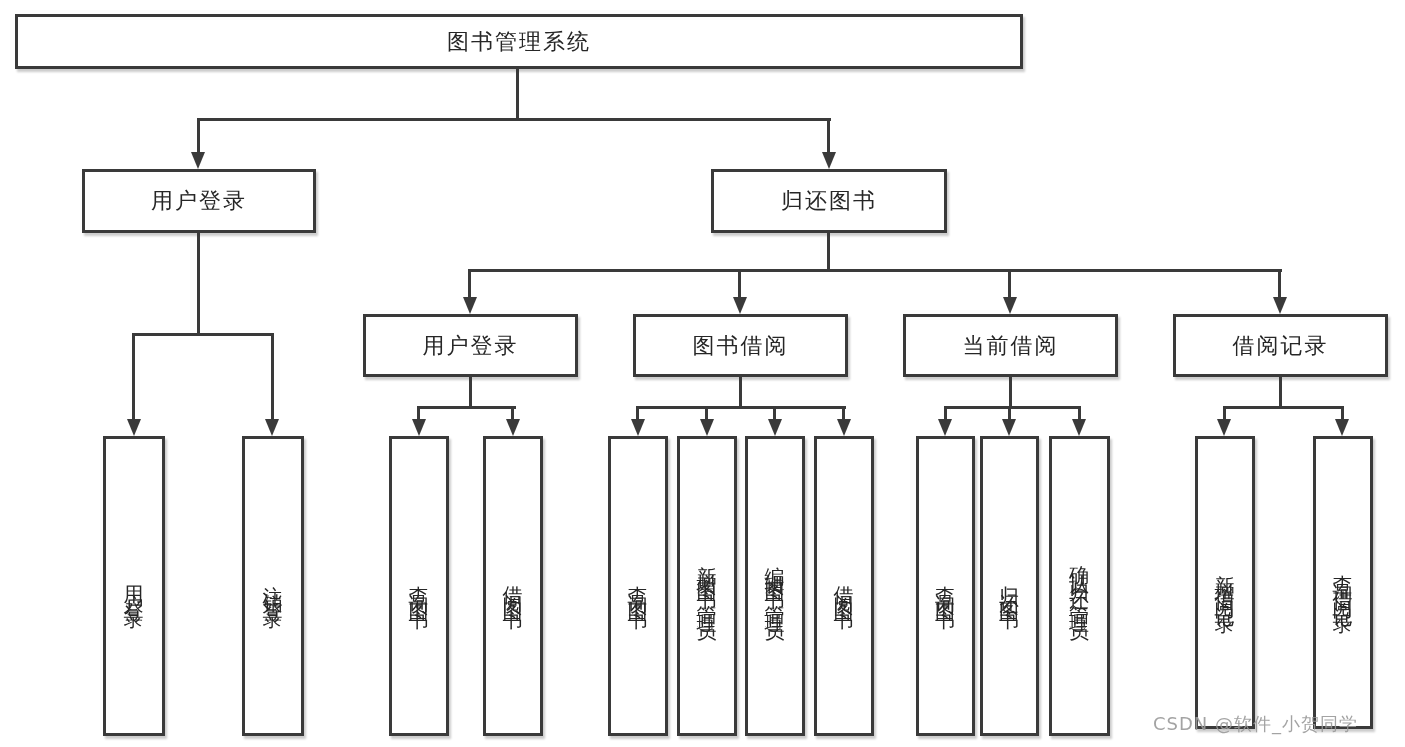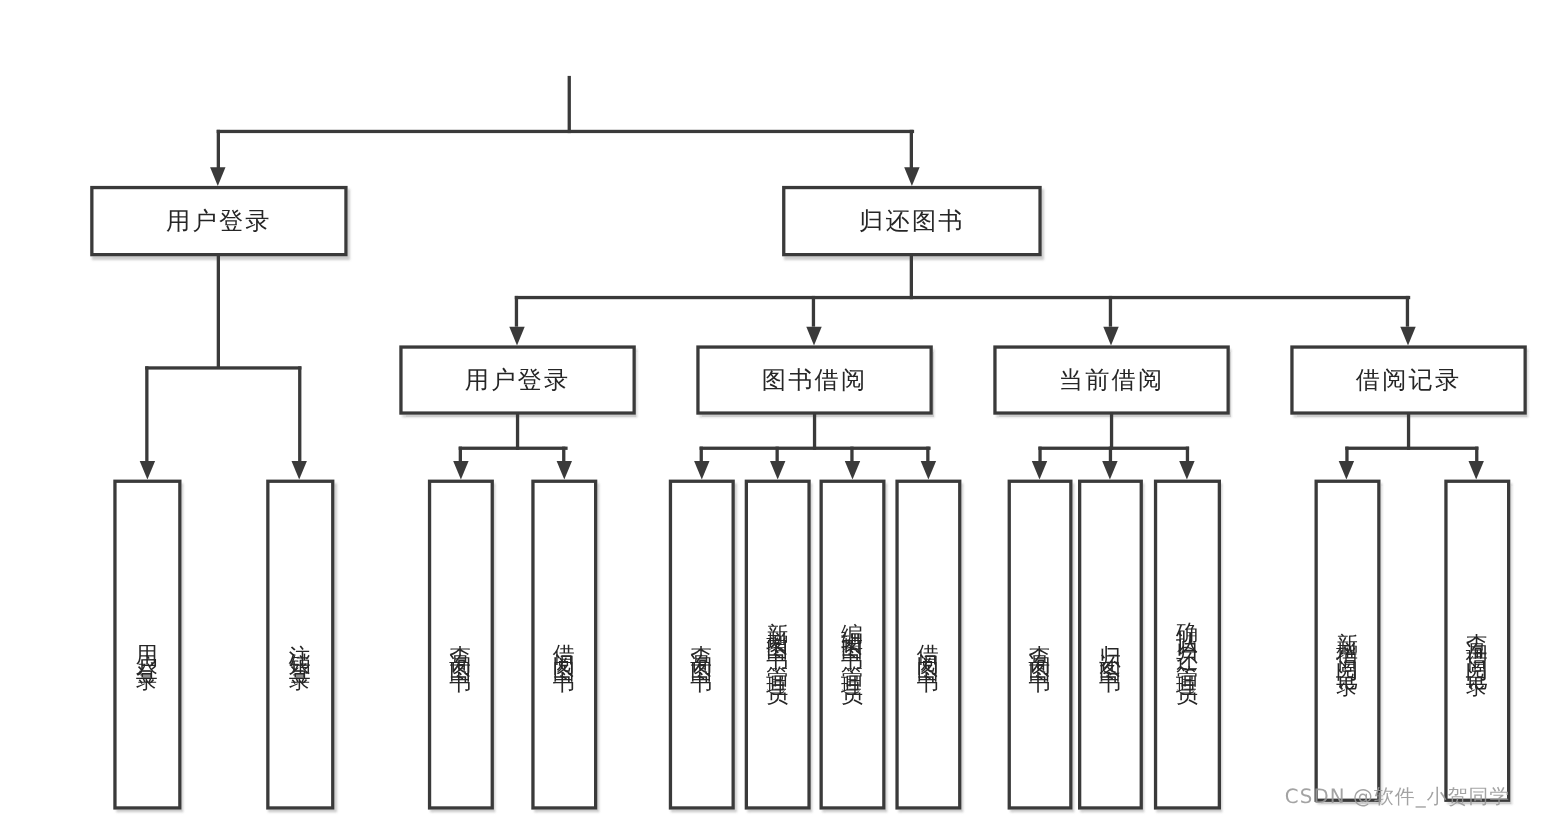--- a/index.html
+++ b/index.html
@@ -47,28 +47,30 @@
   .watermark {
     position: absolute;
     left: 1153px;
     top: 712px;
     font-size: 18px;
     color: #9a9a9a;
     opacity: 0.9;
     letter-spacing: 1px;
     white-space: nowrap;
     z-index: 5;
-    margin-left: 15px;
   }
 </style>
 </head>
 <body>
 
 <div class="stage">
 
+  <div class="box" style="left:15px;top:14px;width:1008px;height:55px">
+    <span class="htext">图书管理系统</span>
+  </div>
 
   <div class="vline" style="left:516px;top:69px;height:52px"></div>
   <div class="hline" style="left:197px;top:118px;width:634px"></div>
   <div class="vline" style="left:197px;top:118px;height:36px"></div>
   <div class="vline" style="left:827px;top:118px;height:36px"></div>
   <div class="arrow" style="left:191px;top:152px"></div>
   <div class="arrow" style="left:822px;top:152px"></div>
 
   <div class="box" style="left:82px;top:169px;width:234px;height:64px">
     <span class="htext">用户登录</span>

